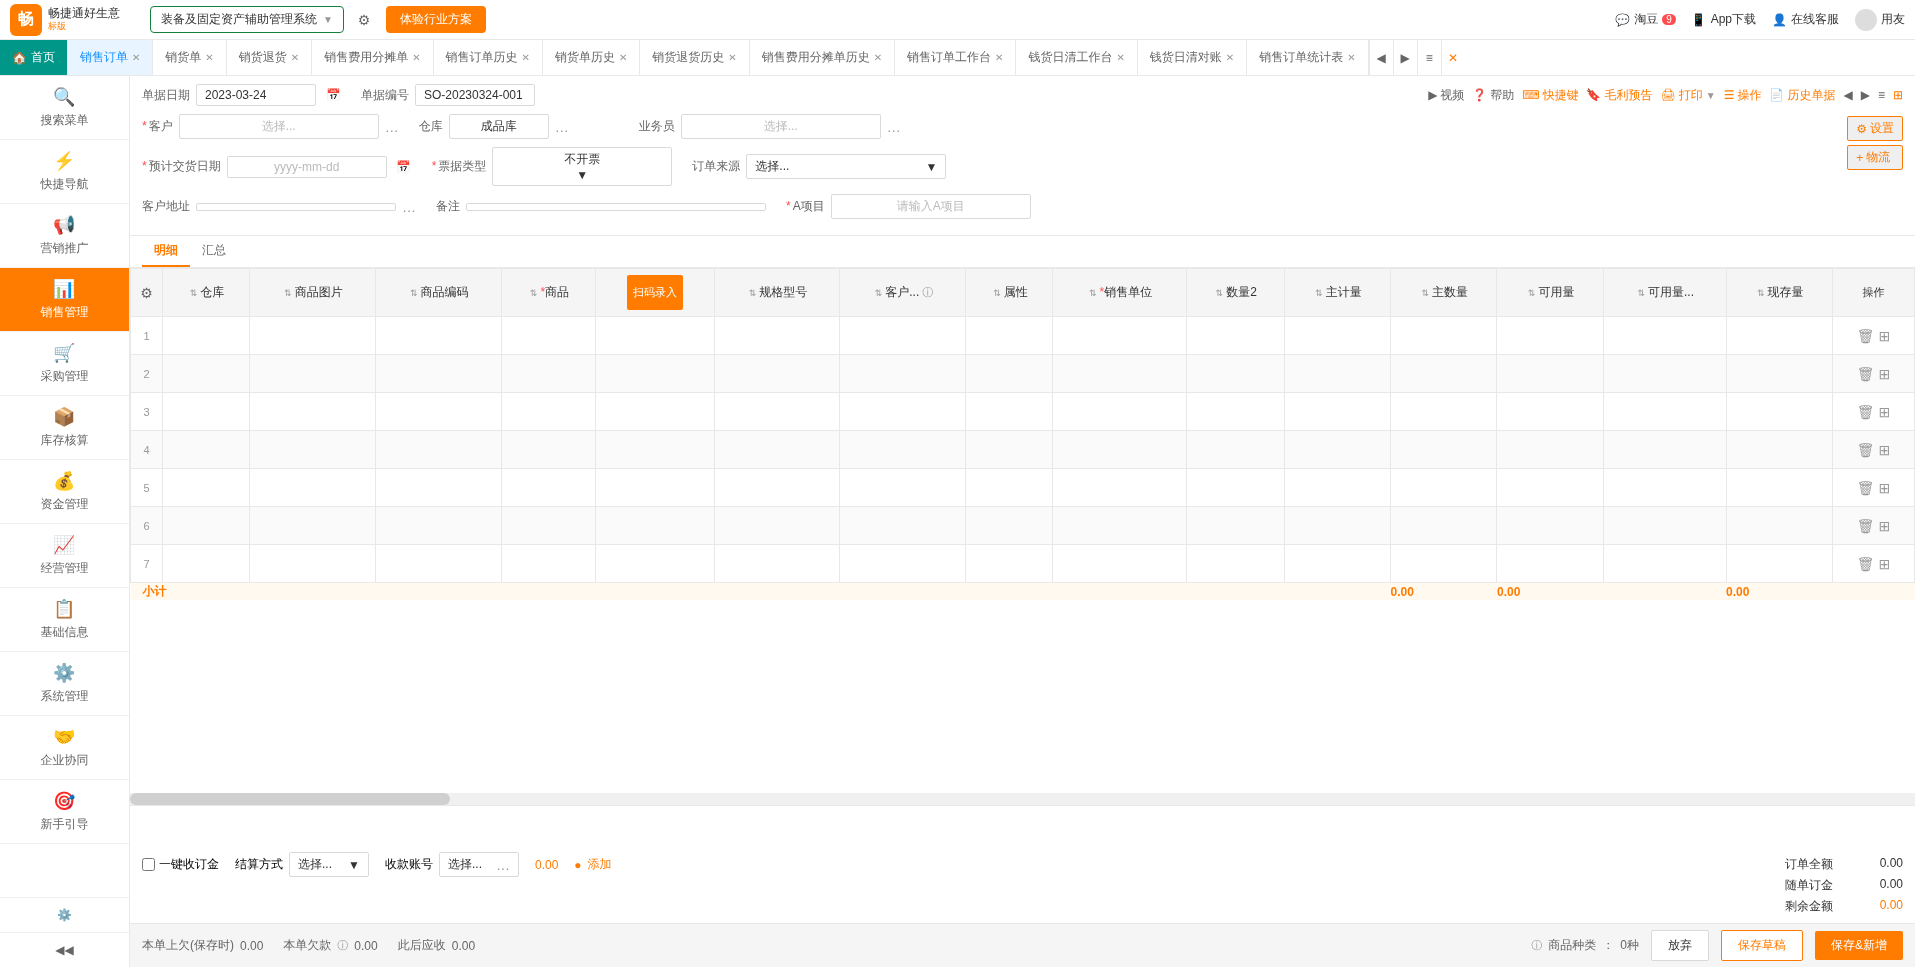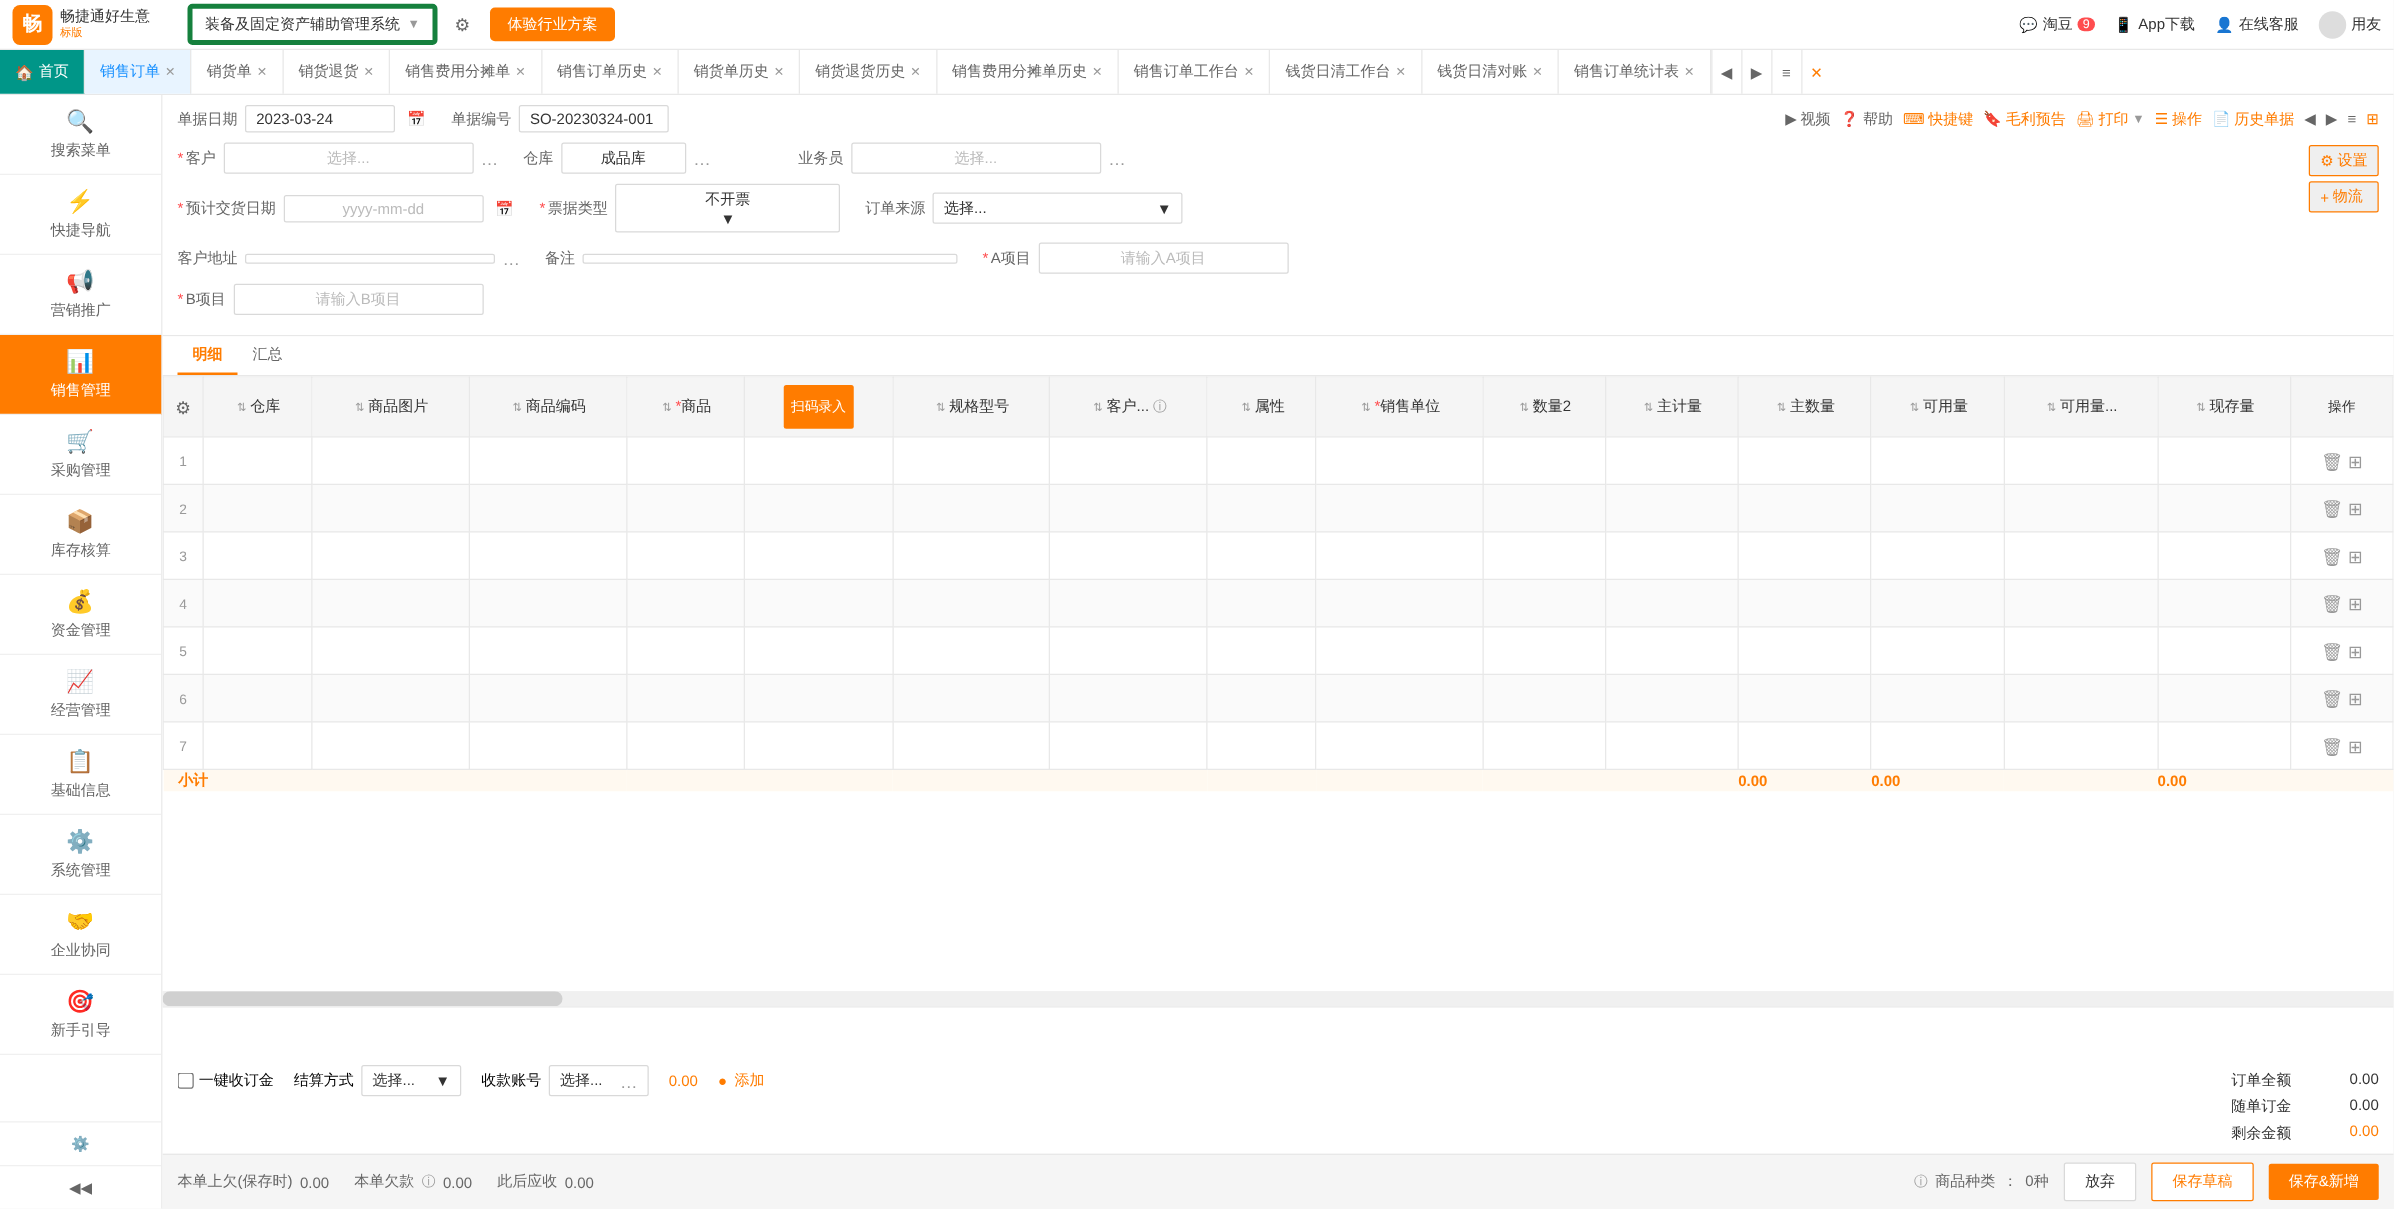--- a/index.html
+++ b/index.html
@@ -23,21 +23,21 @@
     .logo-icon {
       width: 32px; height: 32px;
       background: #ff7c00;
       border-radius: 6px;
       display: flex; align-items: center; justify-content: center;
       color: white; font-size: 16px; font-weight: bold; margin-right: 6px;
     }
     .logo-text { font-size: 11px; color: #333; line-height: 1.3; }
     .app-selector {
       display: flex; align-items: center; padding: 4px 10px;
-      border: 4px solid #15803d; border-radius: 4px; cursor: pointer;
+      border: 1px solid #15803d; border-radius: 4px; cursor: pointer;
       margin-left: 10px; color: #333; font-size: 12px; gap: 6px;
     }
     .gear-btn {
       width: 28px; height: 28px; display: flex; align-items: center; justify-content: center;
       cursor: pointer; color: #666; font-size: 14px; margin-left: 6px;
     }
     .industry-btn {
       background: #ff7c00; color: white; border: none; border-radius: 4px;
       padding: 5px 14px; cursor: pointer; font-size: 12px; margin-left: 8px;
     }
@@ -488,26 +488,20 @@
             <div class="form-field">
               <span class="form-label">备注</span>
               <div class="form-input" style="min-width:300px;"></div>
             </div>
             <div class="form-field">
               <span class="form-label required">A项目</span>
               <div class="form-input placeholder" style="min-width:200px;">请输入A项目</div>
             </div>
           </div>
 
-          <div class="form-row">
-            <div class="form-field">
-              <span class="form-label required">B项目</span>
-              <div class="form-input placeholder" style="min-width:200px;">请输入B项目</div>
-            </div>
-          </div>
         </div>
 
         <div style="display:flex;flex-direction:column;gap:4px;padding-left:8px;justify-content:flex-start;padding-top:2px;">
           <button class="settings-btn">
             <span>⚙</span>
             <span>设置</span>
           </button>
           <button class="add-item-btn">
             <span>+</span>
             <span>物流</span>

